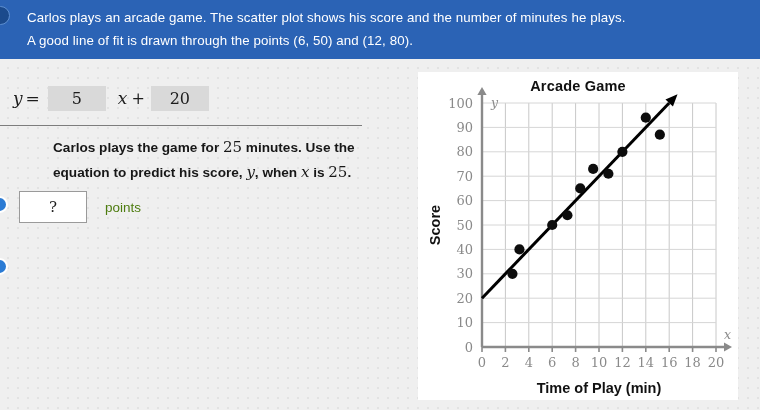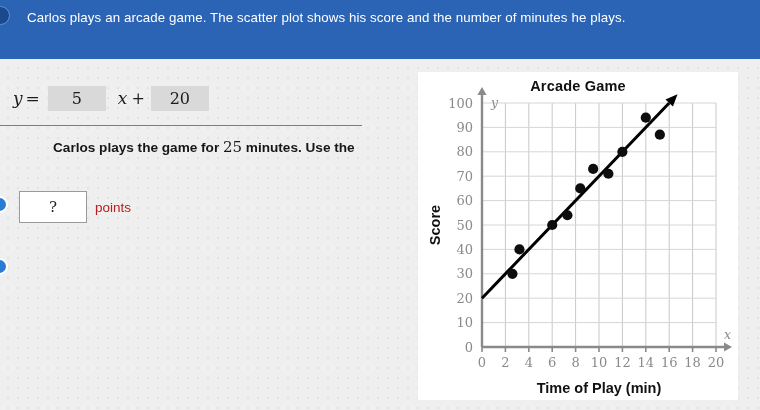--- a/index.html
+++ b/index.html
@@ -164,23 +164,23 @@
     border: 1px solid #9a9a9a;
     box-sizing: border-box;
     display: flex;
     align-items: center;
     justify-content: center;
     font-family: "DejaVu Serif", "Liberation Serif", serif;
     font-size: 15px;
     color: #1c1c1c;
   }
   #answer-units {
-    margin-left: 8px;
+    margin-left: 18px;
     font-size: 13.5px;
-    color: #b91c1c;
+    color: #4d7c0f;
   }
 
   
   #chart-card {
     position: absolute;
     left: 418px;
     top: 72px;
     width: 320px;
     height: 328px;
     background: #ffffff;
@@ -218,40 +218,42 @@
     font-weight: bold;
     fill: #111111;
   }
 </style>
 </head>
 <body>
 
 <div id="prompt-banner">
   <div class="badge-dark"></div>
   <div class="line">Carlos plays an arcade game. The scatter plot shows his score and the number of minutes he plays.</div>
+  <div class="line">A good line of fit is drawn through the points (6, 50) and (12, 80).</div>
 </div>
 
 <div id="left-panel">
 
   <div id="equation-row">
     <span id="eq-y" class="math-serif">y</span>
     <span id="eq-equals">=</span>
     <span class="eq-blank">5</span>
     <span id="eq-x" class="math-serif">x</span>
     <span id="eq-plus">+</span>
     <span class="eq-blank">20</span>
   </div>
 
   <div id="divider"></div>
 
   <div class="badge-blue" id="badge-q"></div>
   <div class="badge-blue" id="badge-a"></div>
 
   <div id="question-block">
     <div class="qline"><span>Carlos plays the game for </span><span class="q-num">25</span><span> minutes. Use the</span></div>
+    <div class="qline"><span>equation to predict his score, </span><span class="q-italic">y</span><span>, when </span><span class="q-italic">x</span><span> is </span><span class="q-num">25</span><span>.</span></div>
   </div>
 
   <div id="answer-row">
     <div id="answer-input">?</div>
     <div id="answer-units">points</div>
   </div>
 
 </div>
 
 <div id="chart-card">

